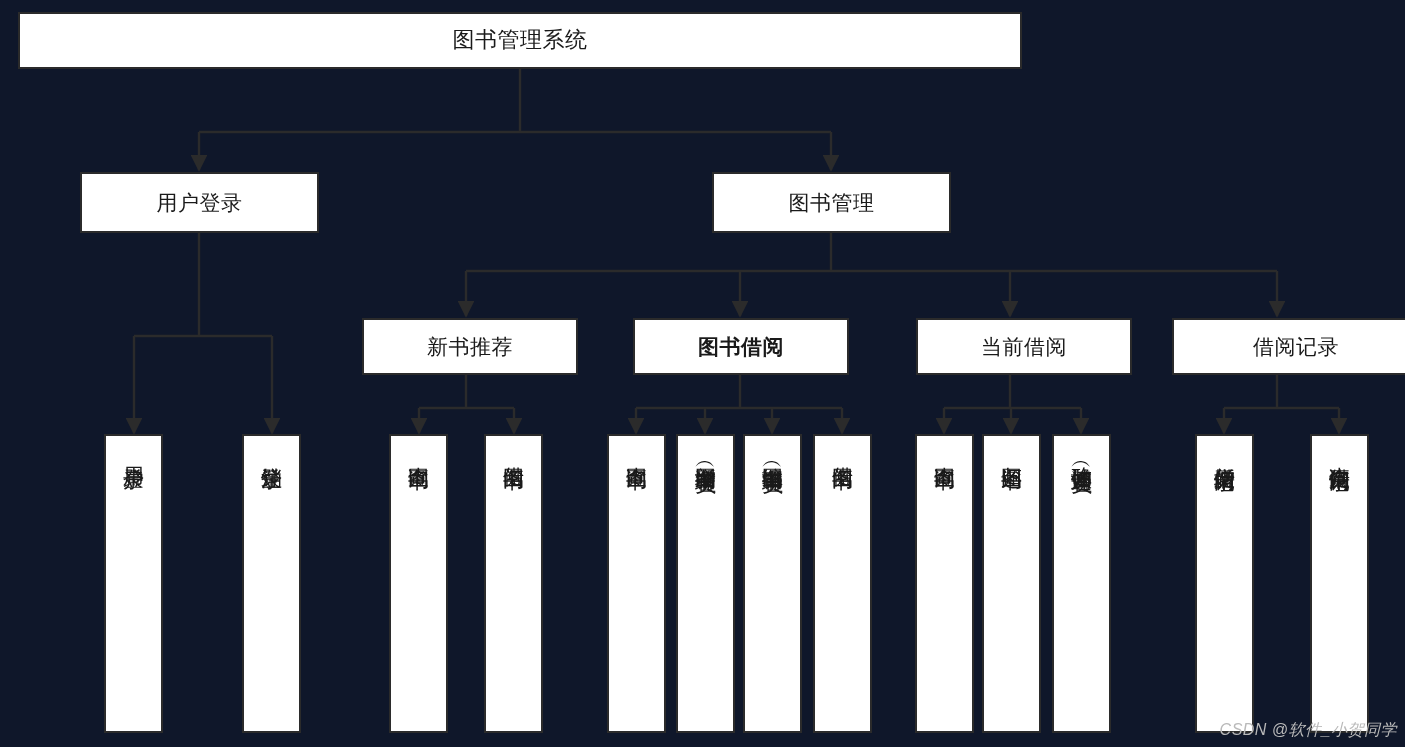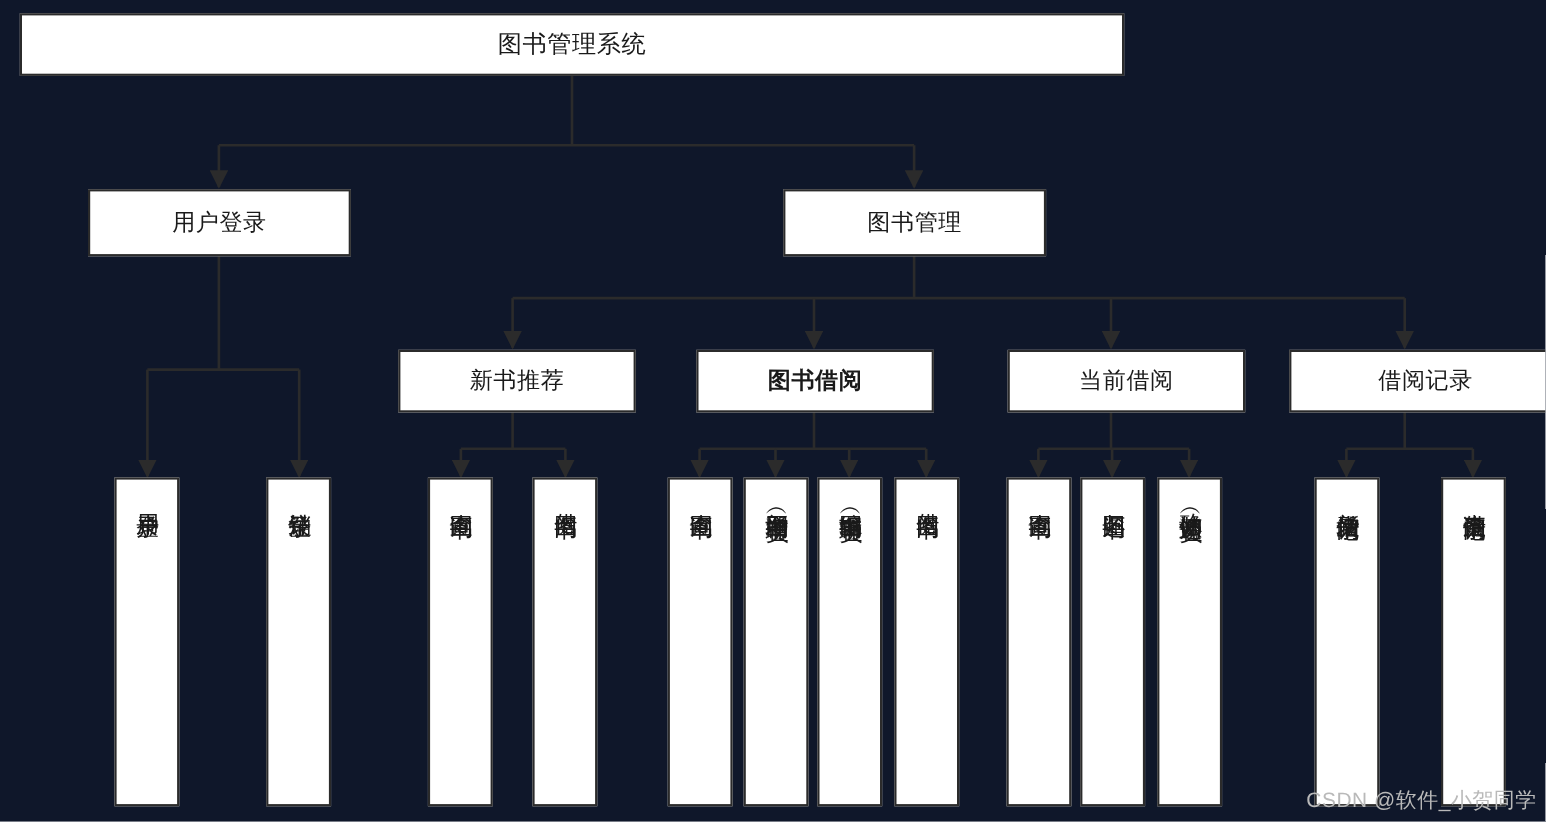--- a/index.html
+++ b/index.html
@@ -61,24 +61,25 @@
     text-orientation: upright;
     font-size: 21px;
     line-height: 1.14;
     letter-spacing: 1px;
     white-space: nowrap;
   }
   .watermark {
     position: absolute;
     right: 8px;
     bottom: 6px;
-    font-size: 19px;
+    font-size: 16px;
     color: #b9b9b9;
     letter-spacing: 0.5px;
     white-space: nowrap;
+    font-style: italic;
   }
 </style>
 </head>
 <body>
 
 <div id="diagram-root">
 
   <svg id="edge-layer" viewBox="0 0 1405 747" width="1405" height="747" xmlns="http://www.w3.org/2000/svg">
     <defs>
       <marker id="arrow" viewBox="0 0 10 10" refX="9" refY="5" markerWidth="7" markerHeight="7" orient="auto-start-reverse">

